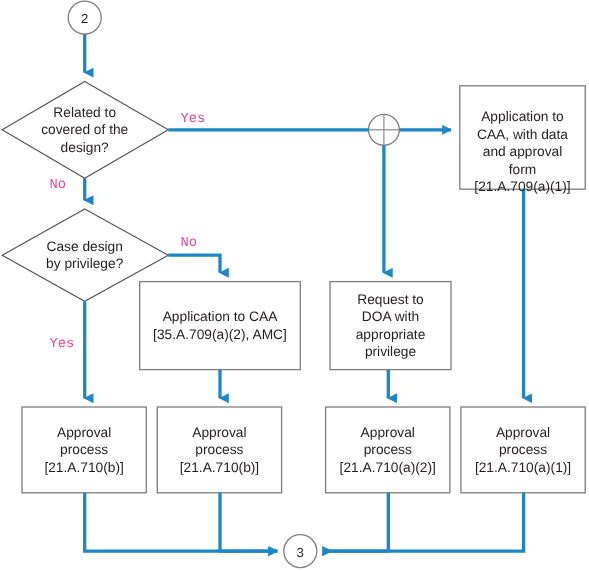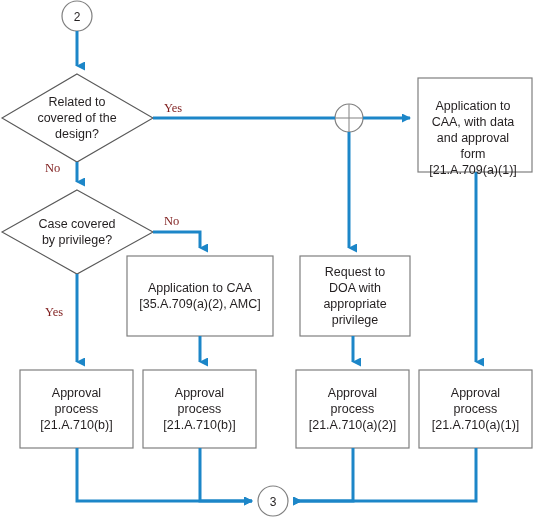--- a/index.html
+++ b/index.html
@@ -36,23 +36,23 @@
     font-size: 12.5px;
     line-height: 16px;
     font-family: "Liberation Sans", sans-serif;
     white-space: pre-line;
     pointer-events: none;
   }
   .box-label { font-size: 12.5px; }
   .diamond-label { font-size: 12.5px; }
   .conn-label {
     position: absolute;
-    color: #7f1d1d;
+    color: #ec4899;
     font-size: 12.5px;
-    font-family: Liberation Serif, serif;
+    font-family: Liberation Mono, monospace;
     line-height: 14px;
   }
   .circle-label {
     position: absolute;
     display: flex;
     align-items: center;
     justify-content: center;
     font-size: 12px;
     color: #231f20;
     font-family: "Liberation Sans", sans-serif;
@@ -129,32 +129,32 @@
   </svg>
 
   <div class="circle-label" style="left:62px; top:2px; width:30px; height:30px;">2</div>
 
   <div class="circle-label" style="left:258px; top:487px; width:30px; height:30px;">3</div>
 
   <div class="node-text diamond-label" style="left:17px; top:94px; width:120px; height:48px;">Related to
 covered of the
 design?</div>
 
-  <div class="node-text diamond-label" style="left:12px; top:216px; width:130px; height:32px;">Case covered
+  <div class="node-text diamond-label" style="left:12px; top:216px; width:130px; height:32px;">Case design
 by privilege?</div>
 
   <div class="conn-label" style="left:164px; top:101px;">Yes</div>
 
   <div class="conn-label" style="left:45px; top:161px;">No</div>
 
   <div class="conn-label" style="left:164px; top:214px;">No</div>
 
   <div class="conn-label" style="left:45px; top:305px;">Yes</div>
 
-  <div class="node-text box-label" style="left:396px; top:78px; width:114px; height:120px;padding-left:20px;">Application to
+  <div class="node-text box-label" style="left:418px; top:78px; width:114px; height:120px;">Application to
 CAA, with data
 and approval
 form
 [21.A.709(a)(1)]</div>
 
   <div class="node-text box-label" style="left:127px; top:256px; width:146px; height:80px;">Application to CAA
 [35.A.709(a)(2), AMC]</div>
 
   <div class="node-text box-label" style="left:300px; top:256px; width:110px; height:80px;">Request to
 DOA with

